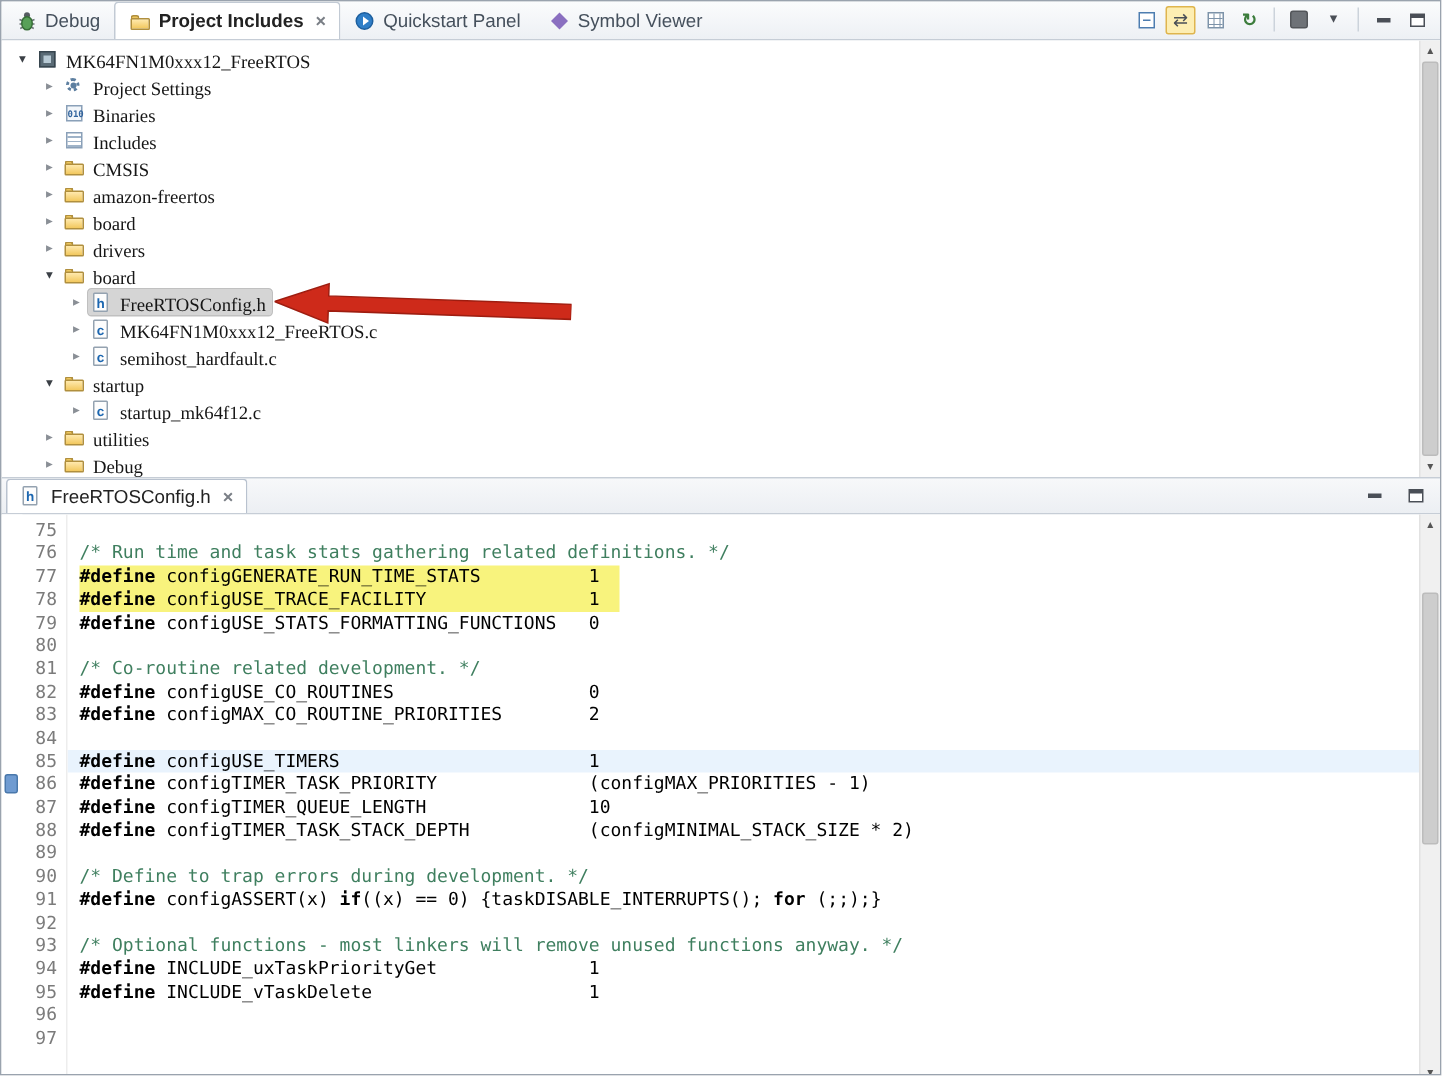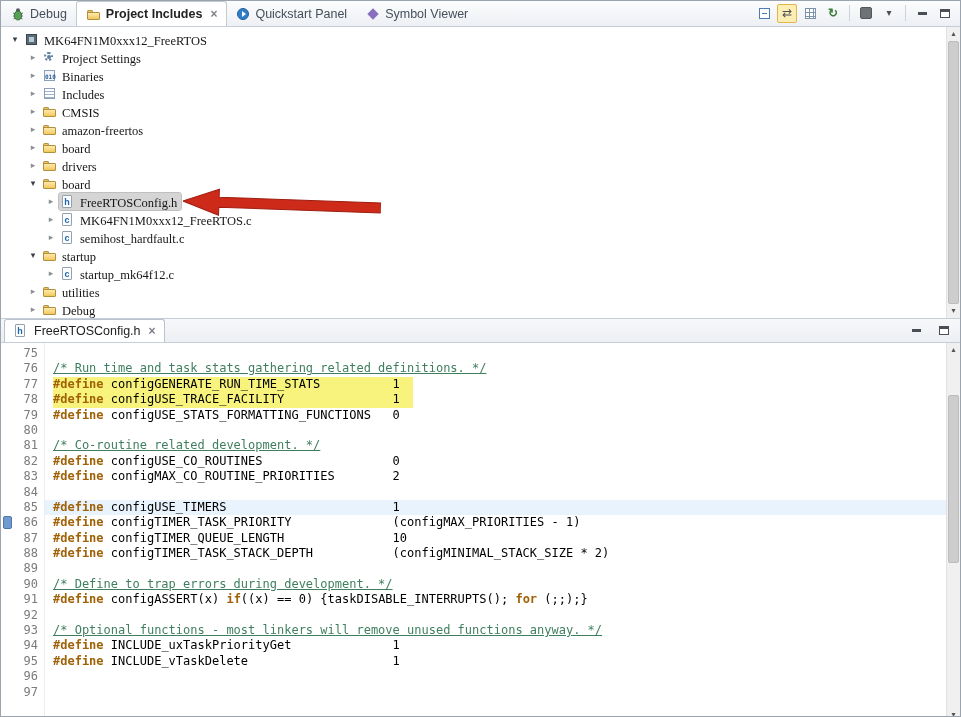--- a/index.html
+++ b/index.html
@@ -86,22 +86,22 @@
 
   .ebody { height:379px; display:flex; background:#fff; position:relative; }
   .ann-ruler { width:14px; position:relative; background:#fff; flex:0 0 auto; }
   .range-marker { position:absolute; left:2px; width:9px; height:13px; background:#6f9bd1; border:1px solid #4a78ab; border-radius:2px; }
   .gutter { width:30px; flex:0 0 auto; padding:3px 6px 0 0; text-align:right; font-family:"DejaVu Sans Mono",monospace; font-size:12px; color:#7b7b7b; border-right:1px solid #ededed; }
   .ln { height:15.4px; line-height:15.4px; }
   .code { flex:1; padding-top:3px; font-family:"DejaVu Sans Mono",monospace; font-size:12px; overflow:hidden; }
   .code-line { height:15.4px; line-height:15.4px; white-space:pre; padding-left:8px; }
   .code-line.cur { background:#e9f3fd; }
   .hl-yellow { background:#f8f37d; display:inline-block; min-width:360px; }
-  .tok-kw { color:#a16207; font-weight:bold; }
-  .tok-cm { color:#3f7f5f;text-decoration:underline; }
+  .tok-kw { color:#000000; font-weight:bold; }
+  .tok-cm { color:#3f7f5f; }
   .tok-pl { color:#000; }
 </style>
 </head>
 <body>
 
 <div class="window">
 
   <div class="view-tabbar">
     <div class="vtab">
       <span class="tabicon">

